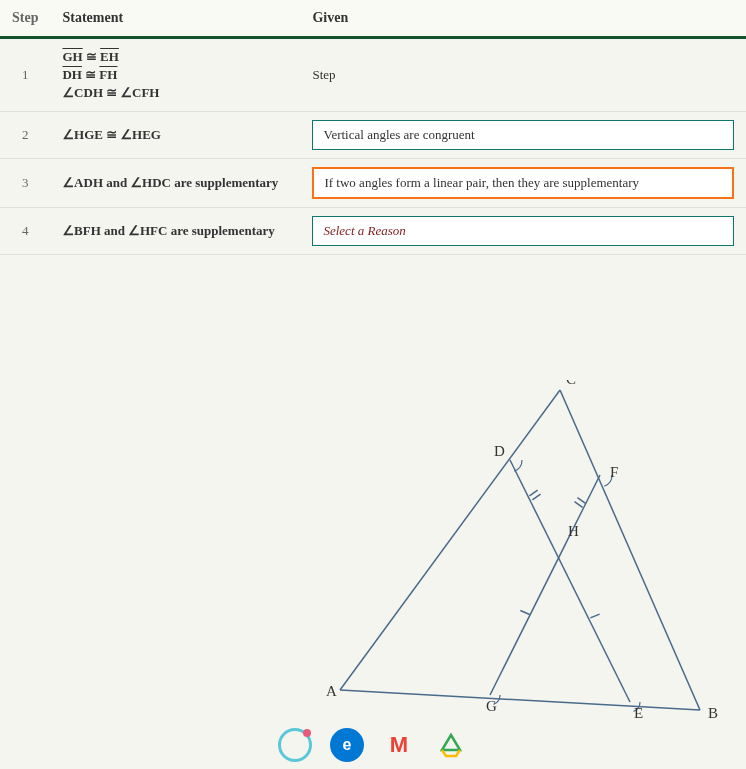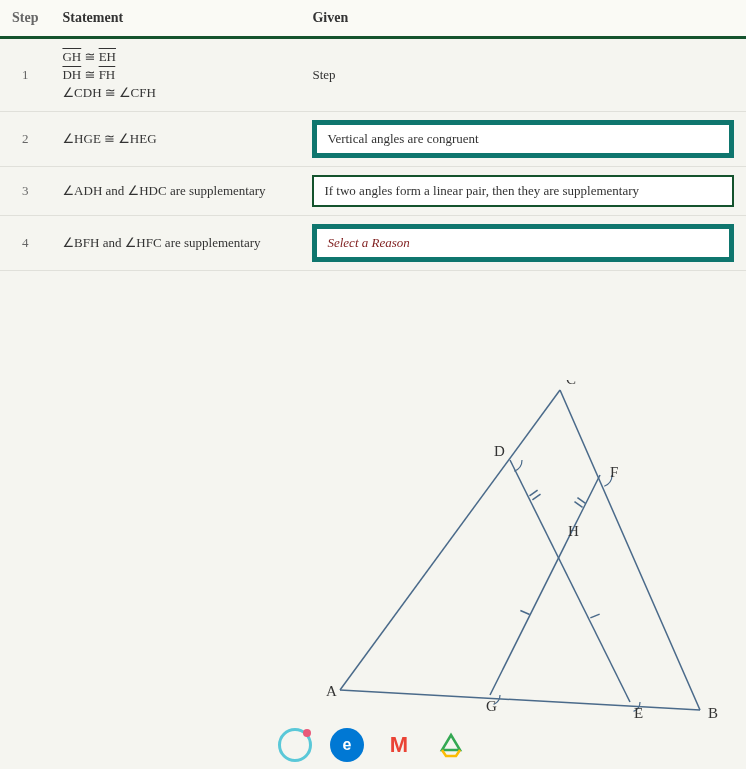--- a/index.html
+++ b/index.html
@@ -28,33 +28,33 @@
   padding: 8px 12px;
   border-bottom: 1px solid #e0e0da;
   vertical-align: middle;
   font-size: 13px;
 }
 .step-col { width: 50px; text-align: center; color: #666; }
 .statement-col { width: 250px; margin-top: 7px; }
 .reason-col { }
 .overline { text-decoration: overline; }
 .reason-box {
-  border: 5px solid #0f766e;
+  border: 1px solid #0f766e;
   background: #fff;
   padding: 6px 10px;
   font-size: 13px;
   width: 100%;
   cursor: pointer;
   min-height: 30px;
   display: flex;
   align-items: center;
 }
-.reason-box.selected { border: 2px solid #14532d; }
+.reason-box.selected { border: 2px solid #f97316; }
 .reason-box.placeholder { color: #7f1d1d; font-style: italic; }
-.stmt-line { margin: 2px 0; white-space: nowrap; }
+.stmt-line { margin: 2px 0; white-space: nowrap; font-weight: bold; }
 .diagram-area {
   position: absolute;
   top: 380px;
   left: 320px;
   width: 400px;
   height: 350px;
 }
 .taskbar {
   position: absolute;
   bottom: 0;

